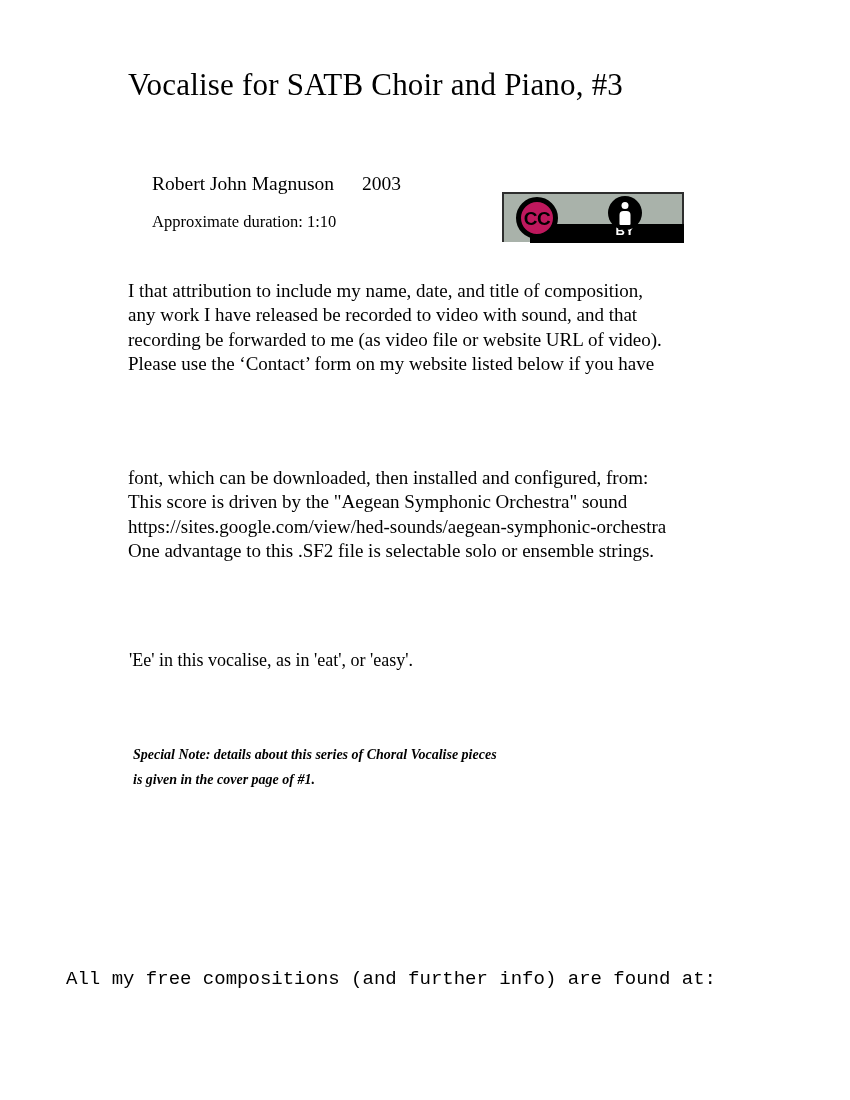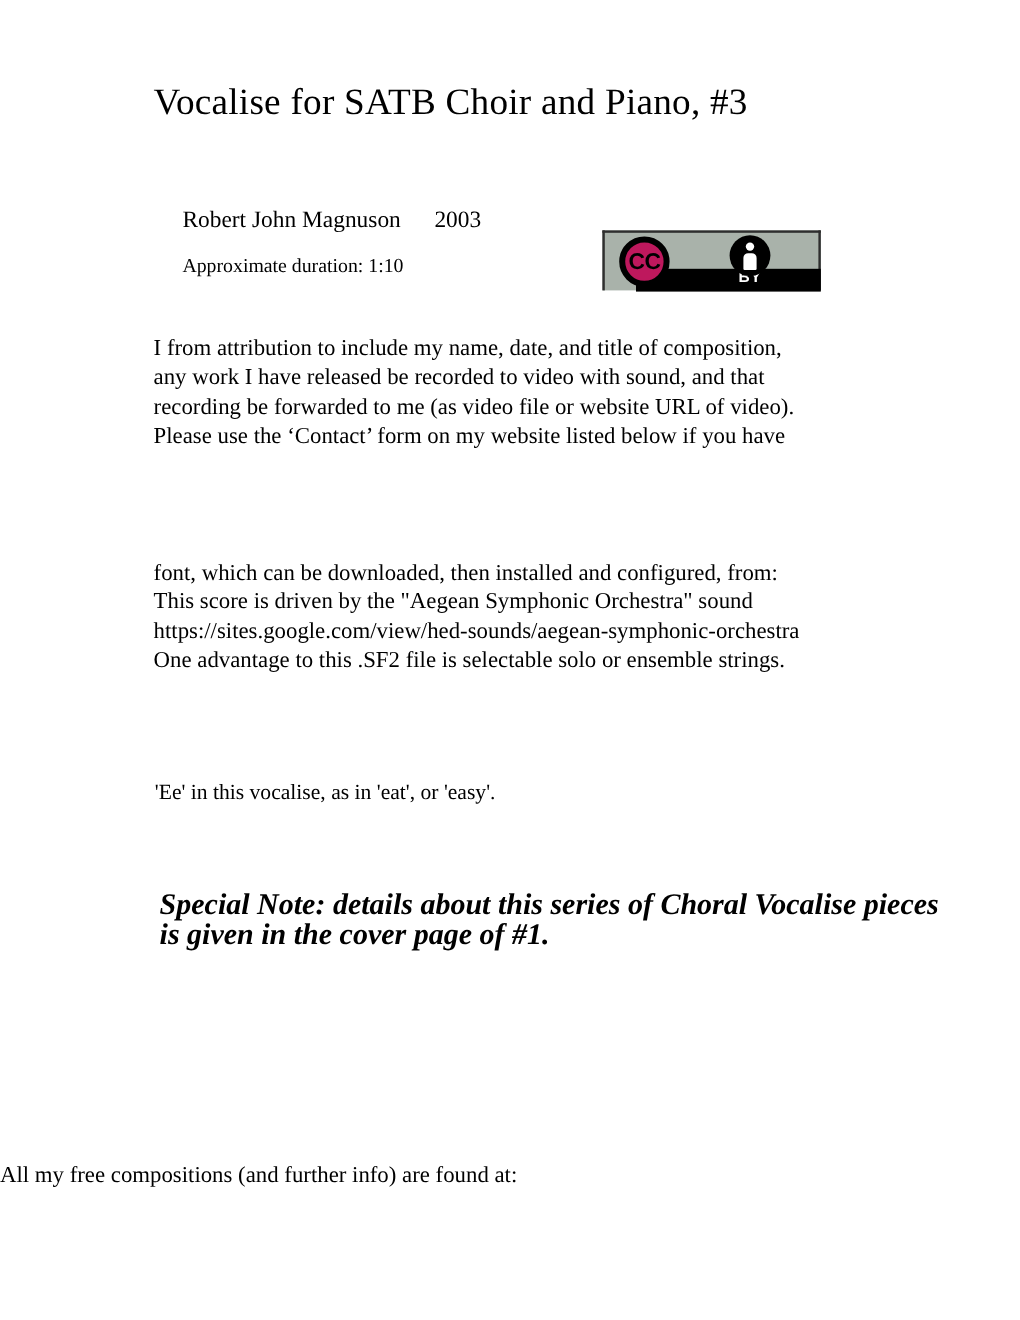--- a/index.html
+++ b/index.html
@@ -170,34 +170,35 @@
     line-height: 24px;
     white-space: nowrap;
   }
 
   .special-note {
     position: absolute;
     left: 133px;
     top: 742px;
     font-weight: bold;
     font-style: italic;
-    font-size: 25px;
+    font-size: 14px;
     line-height: 25px;
   }
   .special-note div { white-space: nowrap; }
 
   
   .footer {
     position: absolute;
     left: 0;
     top: 964px;
     width: 782px;
-    text-align: left;
+    text-align: center;
     font-size: 19px;
     line-height: 31px;
+    font-family: Liberation Mono, monospace;
   }
   .footer div { white-space: nowrap; }
 </style>
 </head>
 <body>
 
 <div class="page">
 
   <div class="title">Vocalise for SATB Choir and Piano, #3</div>
 
@@ -217,21 +218,21 @@
         <div class="by-head"></div>
         <div class="by-body"></div>
       </div>
     </div>
     <div class="cc-badge-bottom">
       <span class="cc-by-text">BY</span>
     </div>
   </div>
 
   <div class="para" id="para-attribution">
-    <div>I from attribution to include my name, date, and title of composition,</div>
+    <div>I that attribution to include my name, date, and title of composition,</div>
     <div>any work I have released be recorded to video with sound, and that</div>
     <div>recording be forwarded to me (as video file or website URL of video).</div>
     <div>Please use the ‘Contact’ form on my website listed below if you have</div>
   </div>
 
   <div class="para" id="para-soundfont">
     <div>font, which can be downloaded, then installed and configured, from:</div>
     <div>This score is driven by the "Aegean Symphonic Orchestra" sound</div>
     <div>https://sites.google.com/view/hed-sounds/aegean-symphonic-orchestra</div>
     <div>One advantage to this .SF2 file is selectable solo or ensemble strings.</div>

